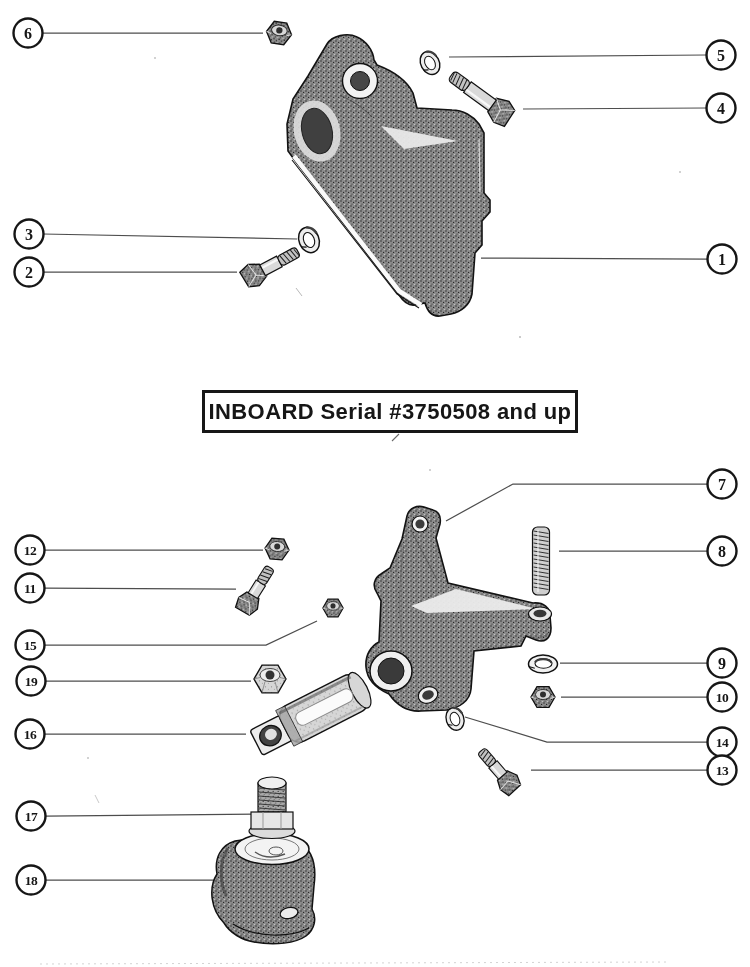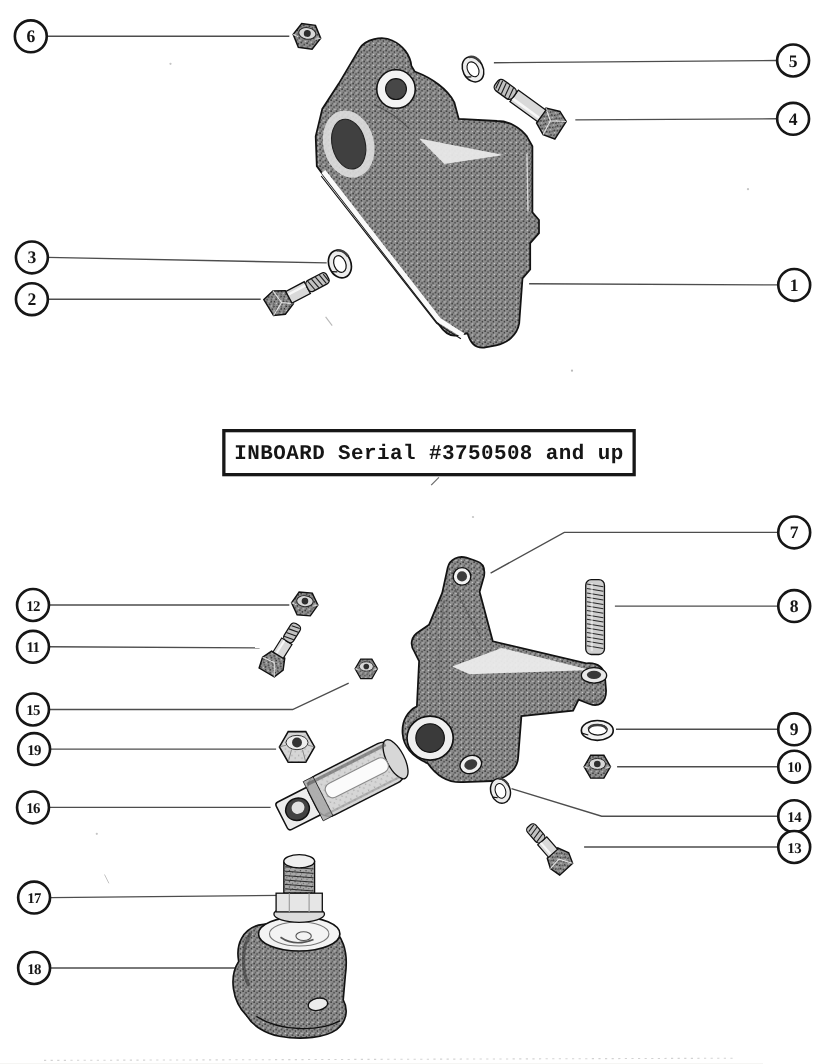--- a/index.html
+++ b/index.html
@@ -5,22 +5,22 @@
   html,body{margin:0;padding:0;background:#e8e8e4;}
   .page{
     position:relative;width:750px;height:967px;background:#ffffff;
     font-family:"Liberation Sans",sans-serif;overflow:hidden;margin:0 auto;
   }
   .page svg{position:absolute;left:0;top:0;}
   .label-box{
     position:absolute;left:202px;top:390px;width:370px;height:37px;
     border:3px solid #171717;background:#fff;
     display:flex;align-items:center;justify-content:center;
-    font-family:Liberation Mono, monospace;font-weight:bold;
-    font-size:19px;letter-spacing:0.4px;color:#161616;white-space:nowrap;
+    font-family:Liberation Sans, sans-serif;font-weight:bold;
+    font-size:22px;letter-spacing:0.4px;color:#161616;white-space:nowrap;
   }
   .co-num{font-family:"Liberation Serif",serif;font-weight:bold;fill:#161616;}
   .co-num.one{font-size:16px;}
   .co-num.two{font-size:13.5px;letter-spacing:-0.5px;}
 </style>
 </head>
 <body>
 
 <div class="page">
 

